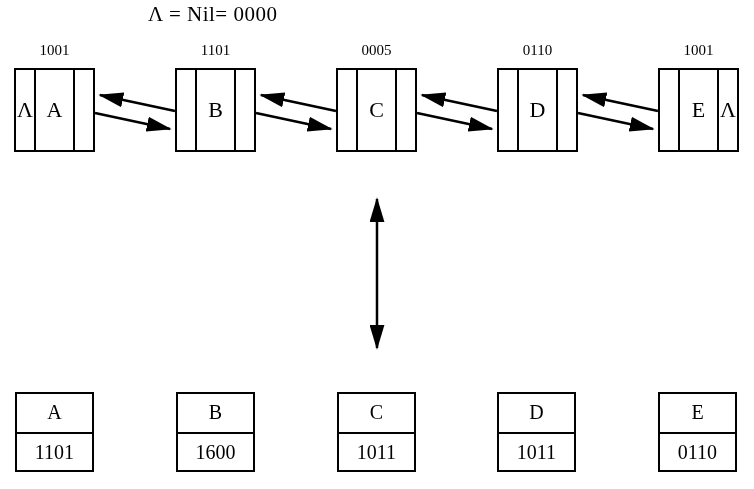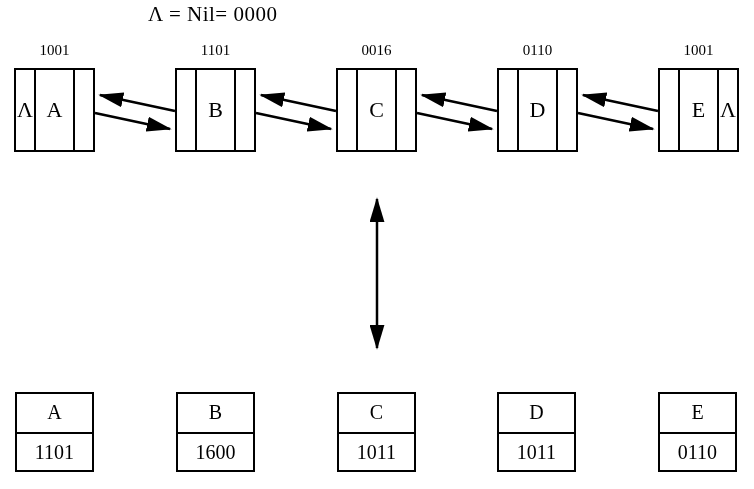--- a/index.html
+++ b/index.html
@@ -49,21 +49,21 @@
   <div class="node" style="left:175px">
     <div class="addr">1101</div>
     <div class="nbox">
       <div class="cell left"></div>
       <div class="cell mid">B</div>
       <div class="cell right"></div>
     </div>
   </div>
 
   <div class="node" style="left:336px">
-    <div class="addr">0016</div>
+    <div class="addr">0005</div>
     <div class="nbox">
       <div class="cell left"></div>
       <div class="cell mid">C</div>
       <div class="cell right"></div>
     </div>
   </div>
 
   <div class="node" style="left:497px">
     <div class="addr">0110</div>
     <div class="nbox">

